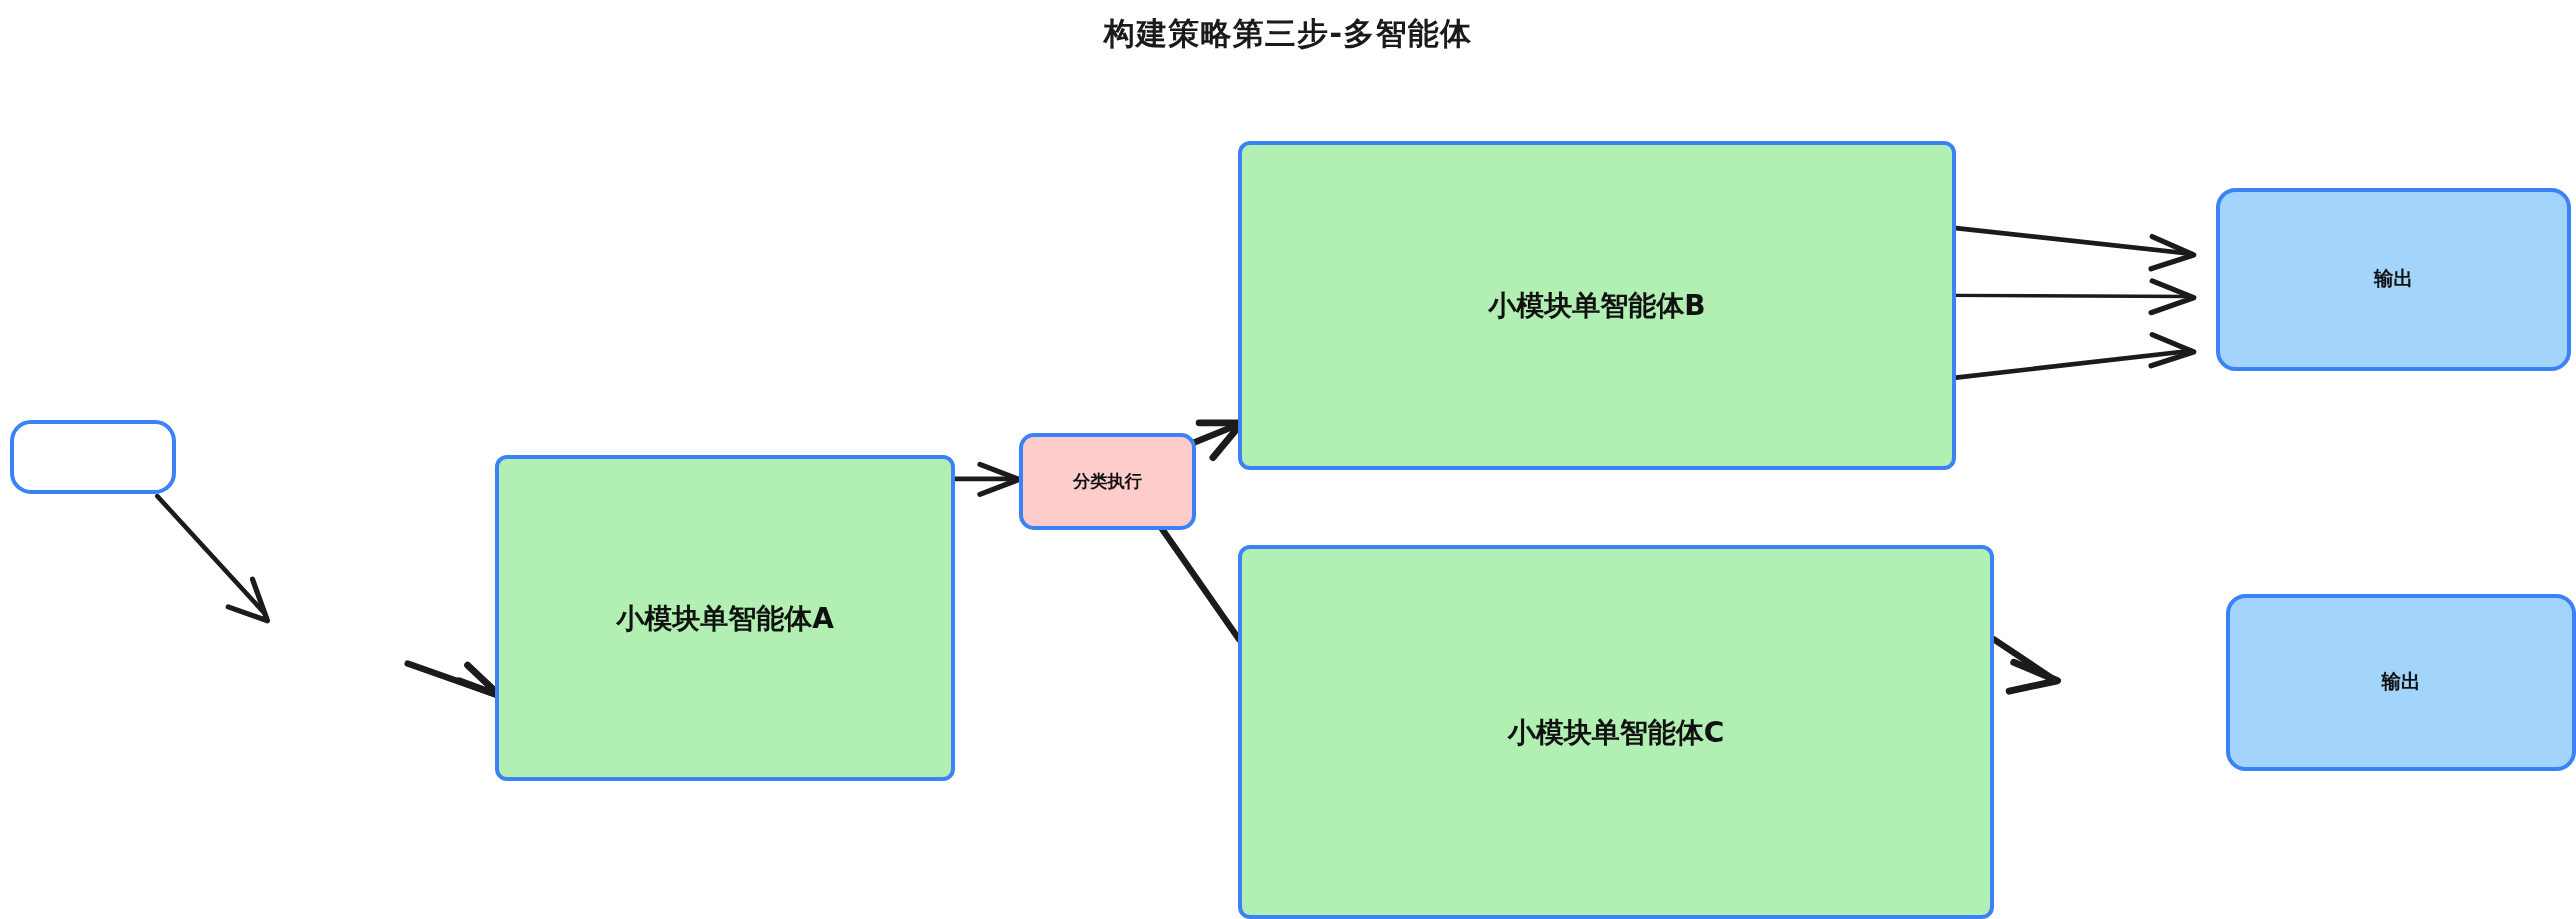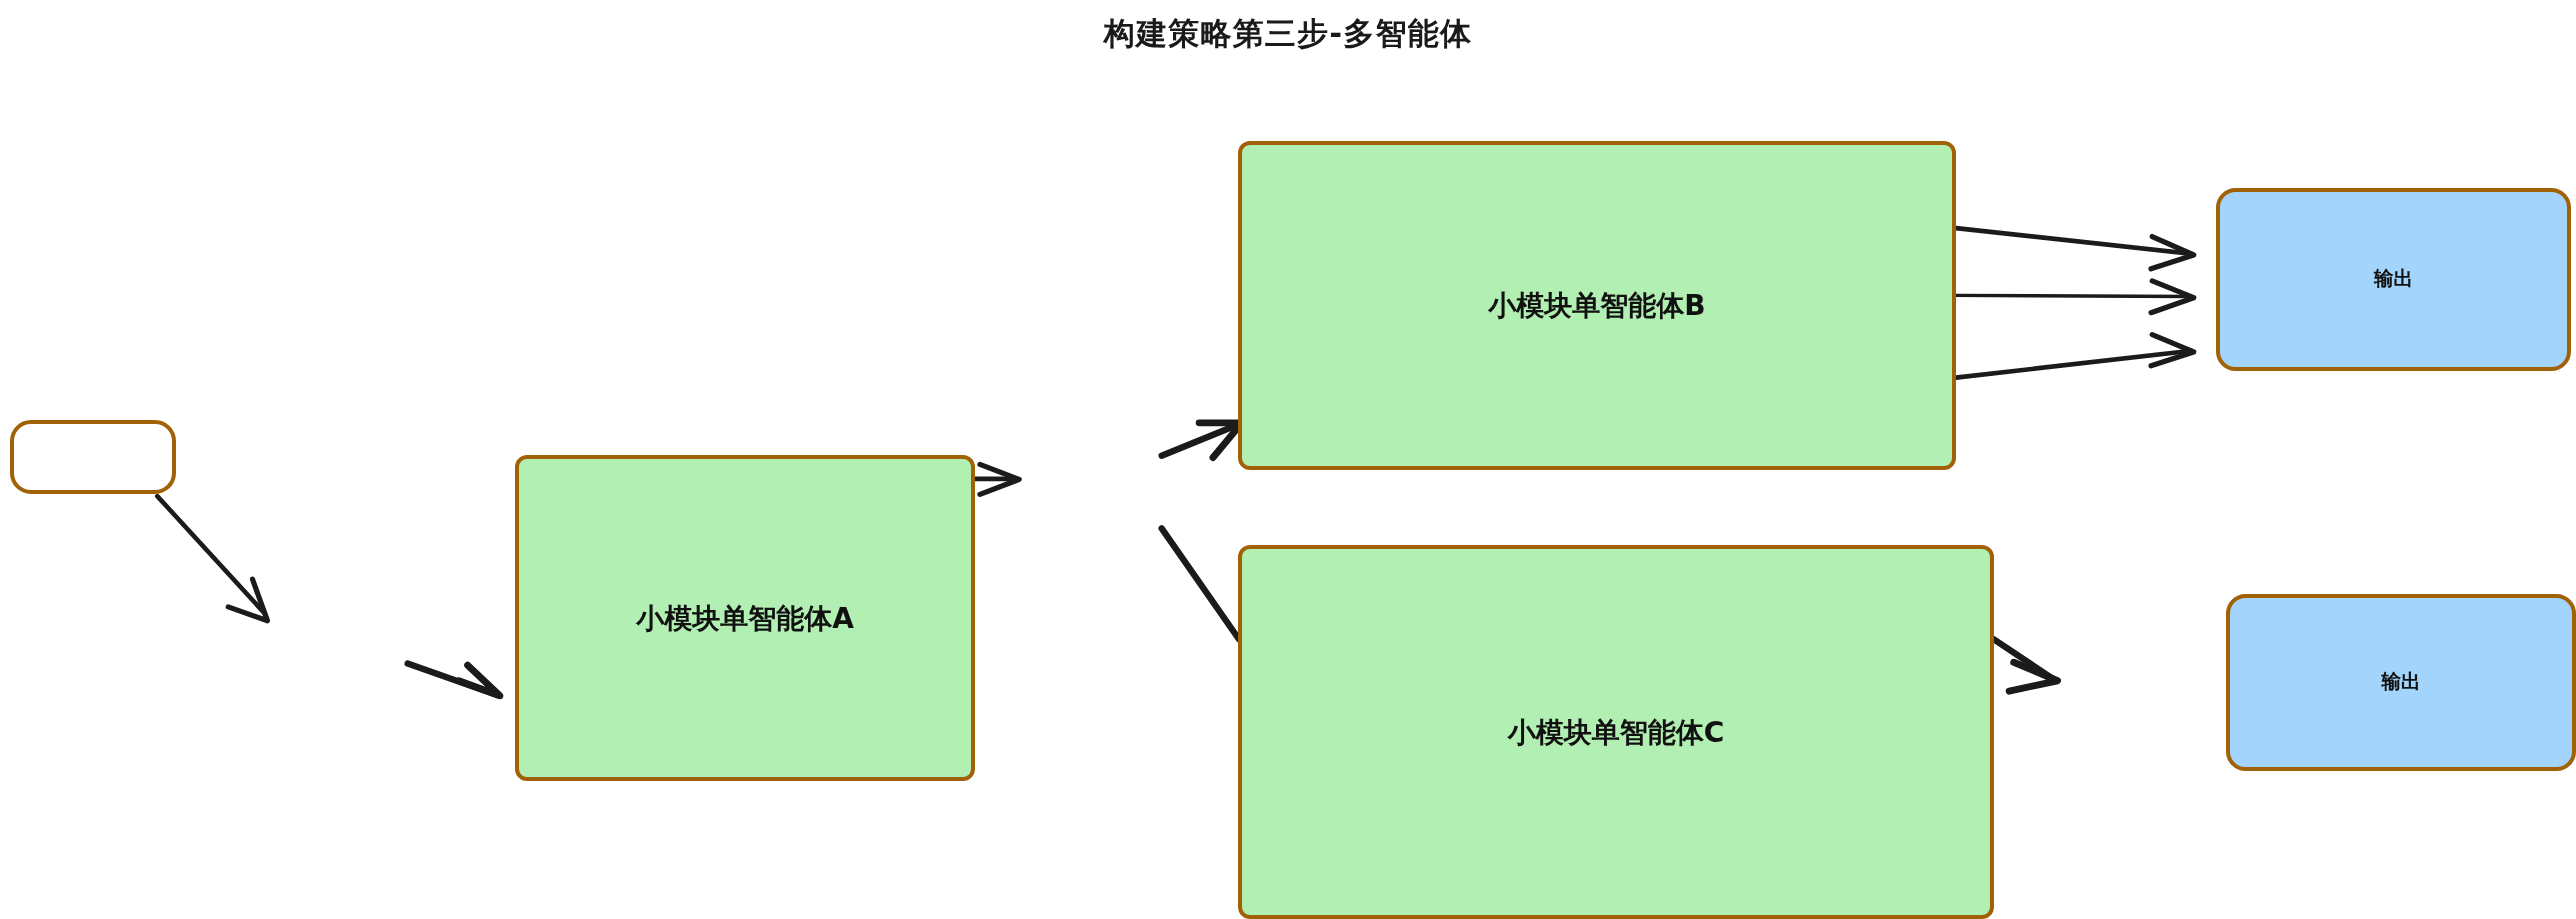--- a/index.html
+++ b/index.html
@@ -23,21 +23,21 @@
     text-align: center;
     font-size: 31px;
     font-weight: 700;
     color: #1a1a1a;
     letter-spacing: 1.2px;
     white-space: nowrap;
   }
   .node {
     position: absolute;
     box-sizing: border-box;
-    border: 4px solid #a16207;
+    border: 4px solid #3b82f6;
     display: flex;
     align-items: center;
     justify-content: center;
     text-align: center;
     color: #111111;
     font-weight: 700;
     line-height: 1.25;
     z-index: 3;
   }
   .node-empty    { background: #ffffff; border-radius: 21px; }
@@ -126,24 +126,27 @@
       <path class="edge-path edge-thick" d="M 3455 1108 L 3560 1178"></path>
       <path class="arrow-head arrow-head-thick" d="M 3490 1148 L 3566 1180 L 3482 1198"></path>
     </g>
   </svg>
 
   <div class="node node-empty" style="left:10.4px; top:420px; width:166px; height:74px;">
     <span class="lbl-sm"></span>
   </div>
 
 
-  <div class="node node-green" style="left:515px; top:455px; width:460px; height:326px;">
+  <div class="node node-green" style="left:495px; top:455px; width:460px; height:326px;">
     <span class="lbl-lg">小模块单智能体A</span>
   </div>
 
+  <div class="node node-pink" style="left:1019px; top:433px; width:177px; height:97px;">
+    <span class="lbl-sm">分类执行</span>
+  </div>
 
   <div class="node node-green" style="left:1238px; top:141px; width:718px; height:329px;">
     <span class="lbl-lg">小模块单智能体B</span>
   </div>
 
   <div class="node node-green" style="left:1238px; top:545px; width:756px; height:374px;">
     <span class="lbl-lg">小模块单智能体C</span>
   </div>
 
   <div class="node node-blue" style="left:2216px; top:188px; width:355px; height:183px;">

